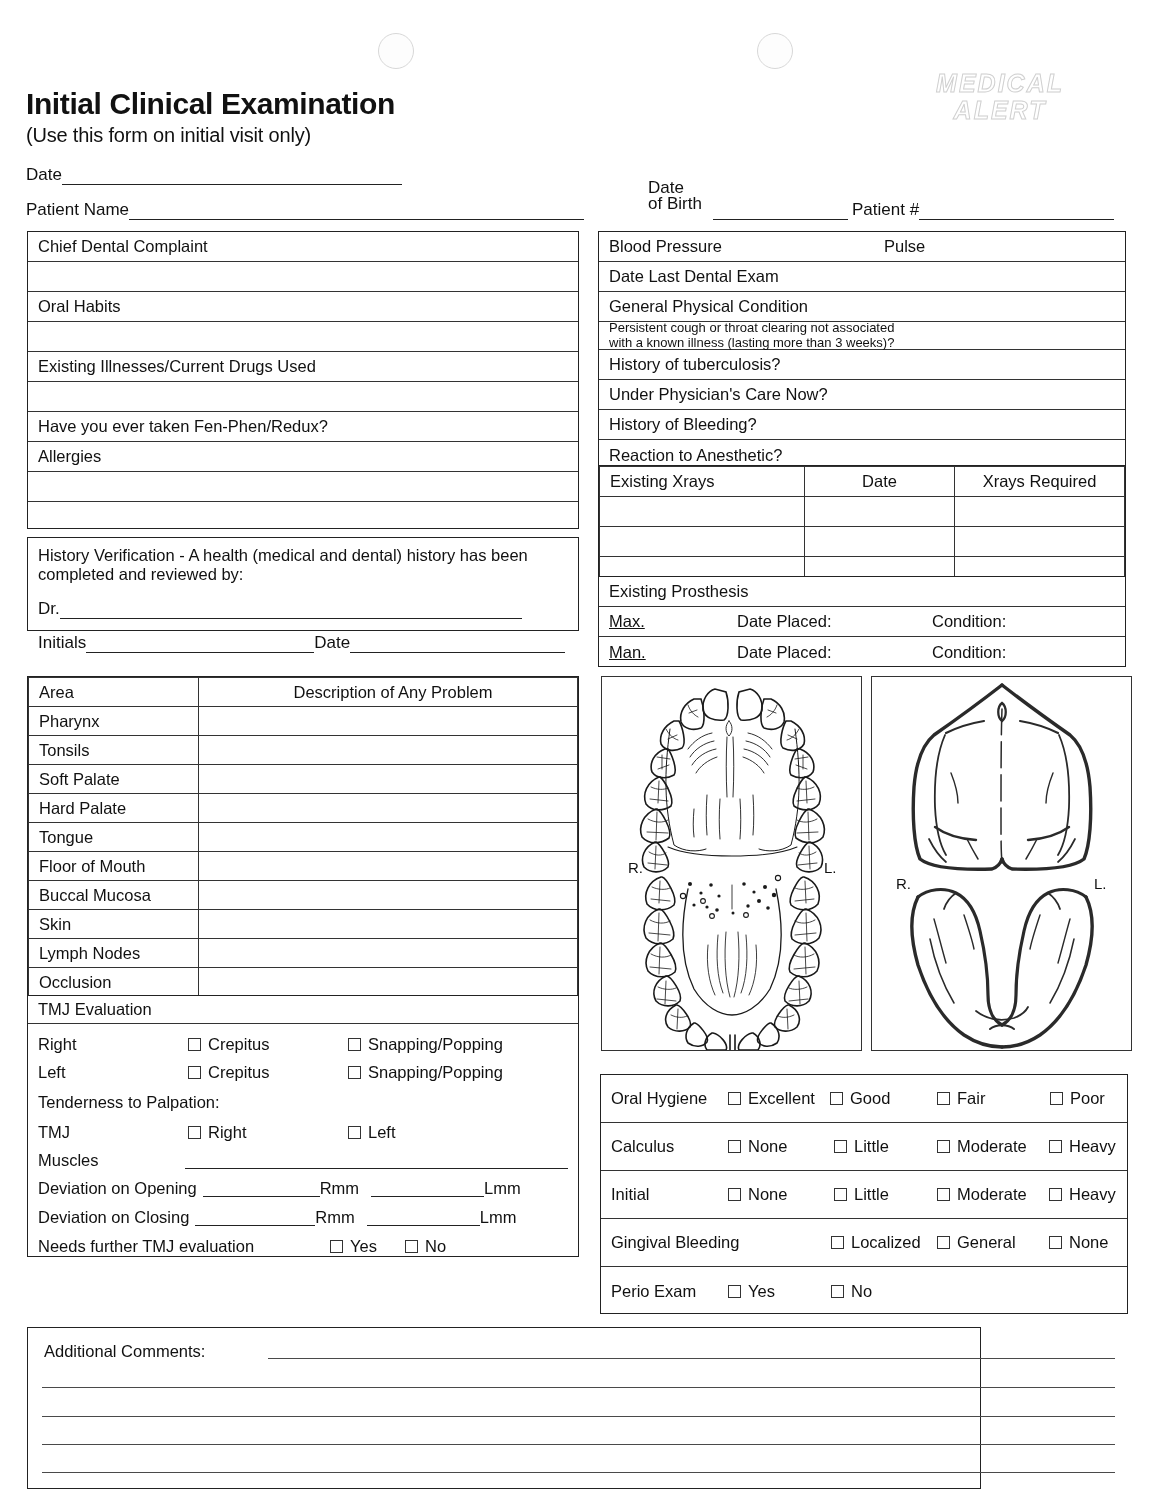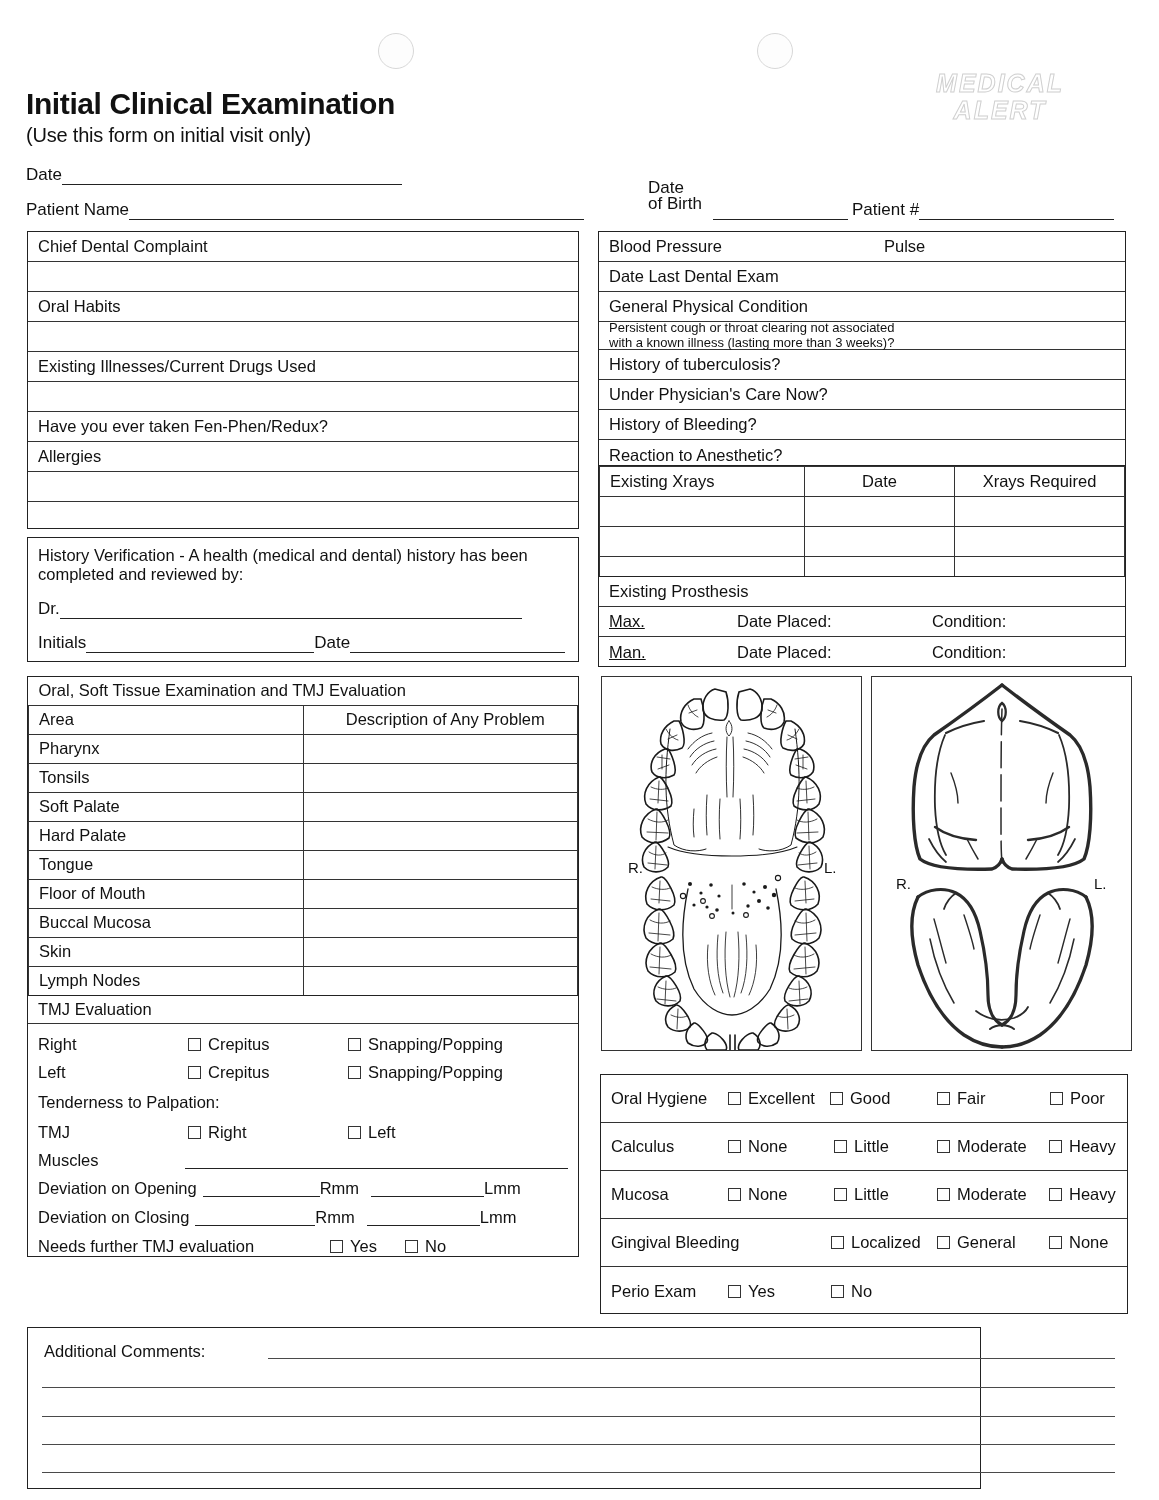--- a/index.html
+++ b/index.html
@@ -185,36 +185,33 @@
     <div class="row">Oral Habits</div>
     <div class="row"></div>
     <div class="row">Existing Illnesses/Current Drugs Used</div>
     <div class="row"></div>
     <div class="row">Have you ever taken Fen-Phen/Redux?</div>
     <div class="row">Allergies</div>
     <div class="row"></div>
     <div class="row"></div>
   </div>
 
-  <div class="box" id="box-history" style="left:27px; top:537px; width:552px; height:125px;">
+  <div class="box" id="box-history" style="left:27px; top:537px; width:552px; height:94px;">
     <div class="hv-text">History Verification - A health (medical and dental) history has been completed and reviewed by:</div>
     <div class="hv-line">
       <span>Dr.</span><span class="ul thin" style="width:462px;"></span>
     </div>
     <div class="hv-line">
       <span>Initials</span><span class="ul thin" style="width:228px;"></span><span>Date</span><span class="ul thin" style="width:215px;"></span>
     </div>
   </div>
 
   <div class="box" id="box-stt" style="left:27px; top:676px; width:552px; height:375px;">
     <table class="stt">
       <tbody>
-          <tr class="head-full">
-        <td colspan="2" style="height:28px;">Oral, Soft Tissue Examination and TMJ Evaluation</td>
-      </tr>
       <tr>
         <td class="area">Area</td>
         <td class="desc">Description of Any Problem</td>
       </tr>
       <tr>
             <td class="area">Pharynx</td>
             <td></td>
           </tr>
       <tr>
             <td class="area">Tonsils</td>
@@ -556,21 +553,21 @@
 
     <div class="hrow">
       <span class="hlabel">Calculus</span>
       <span class="opt" style="left:127px;"><span class="cb"></span><span>None</span></span>
       <span class="opt" style="left:233px;"><span class="cb"></span><span>Little</span></span>
       <span class="opt" style="left:336px;"><span class="cb"></span><span>Moderate</span></span>
       <span class="opt" style="left:448px;"><span class="cb"></span><span>Heavy</span></span>
     </div>
 
     <div class="hrow">
-      <span class="hlabel">Mucosa</span>
+      <span class="hlabel">Initial</span>
       <span class="opt" style="left:127px;"><span class="cb"></span><span>None</span></span>
       <span class="opt" style="left:233px;"><span class="cb"></span><span>Little</span></span>
       <span class="opt" style="left:336px;"><span class="cb"></span><span>Moderate</span></span>
       <span class="opt" style="left:448px;"><span class="cb"></span><span>Heavy</span></span>
     </div>
 
     <div class="hrow">
       <span class="hlabel">Gingival Bleeding</span>
       <span class="opt" style="left:230px;"><span class="cb"></span><span>Localized</span></span>
       <span class="opt" style="left:336px;"><span class="cb"></span><span>General</span></span>

